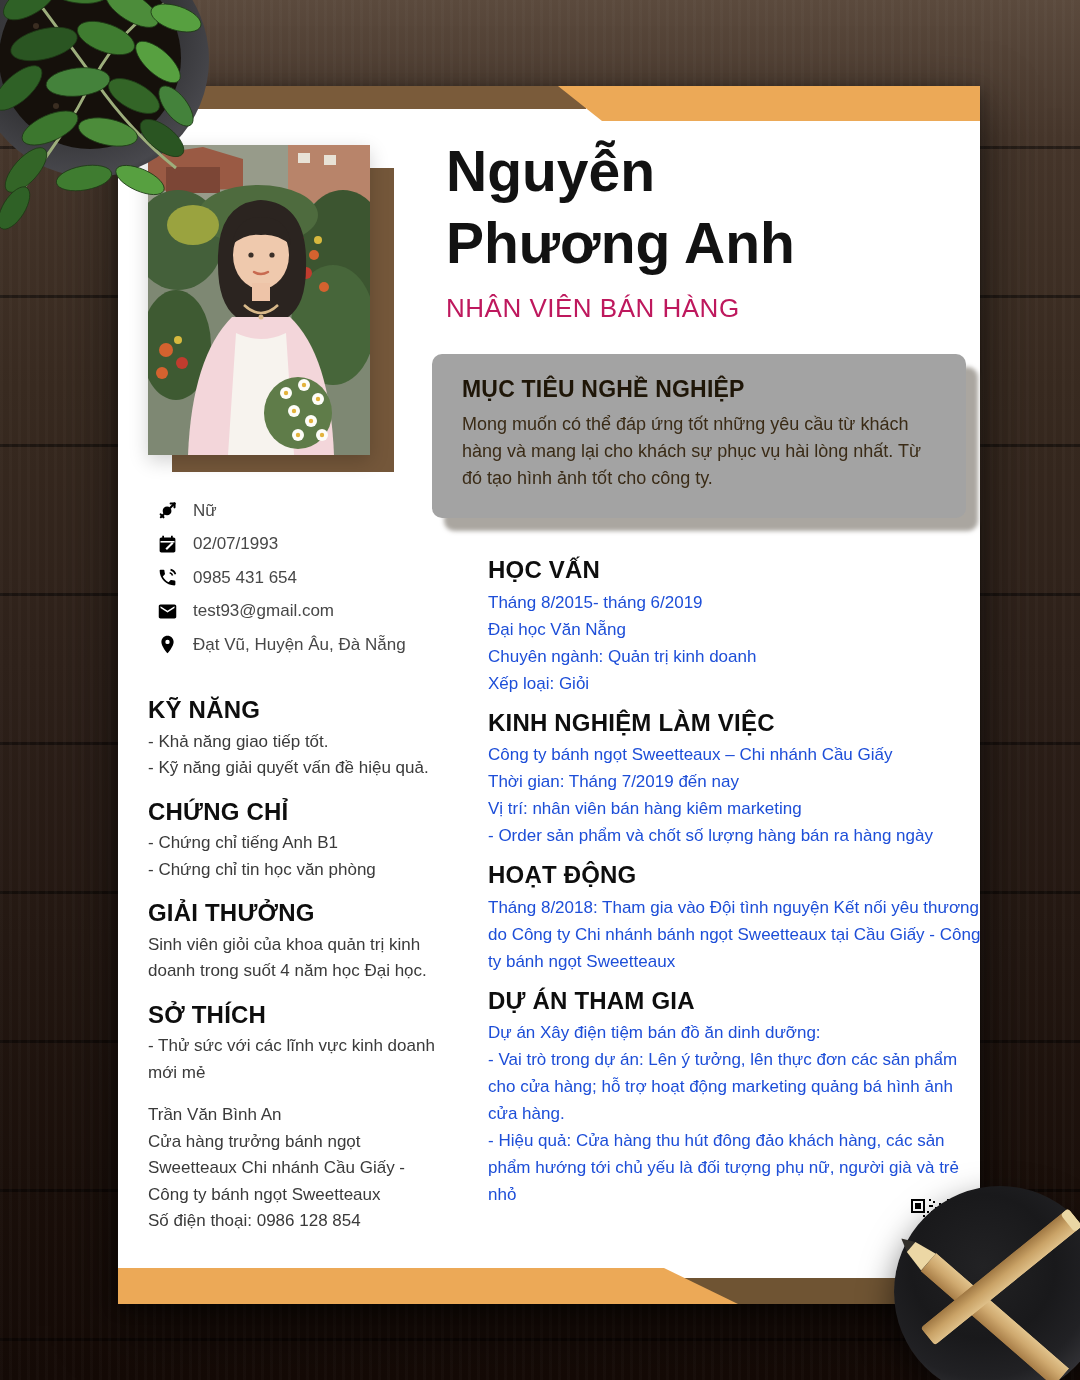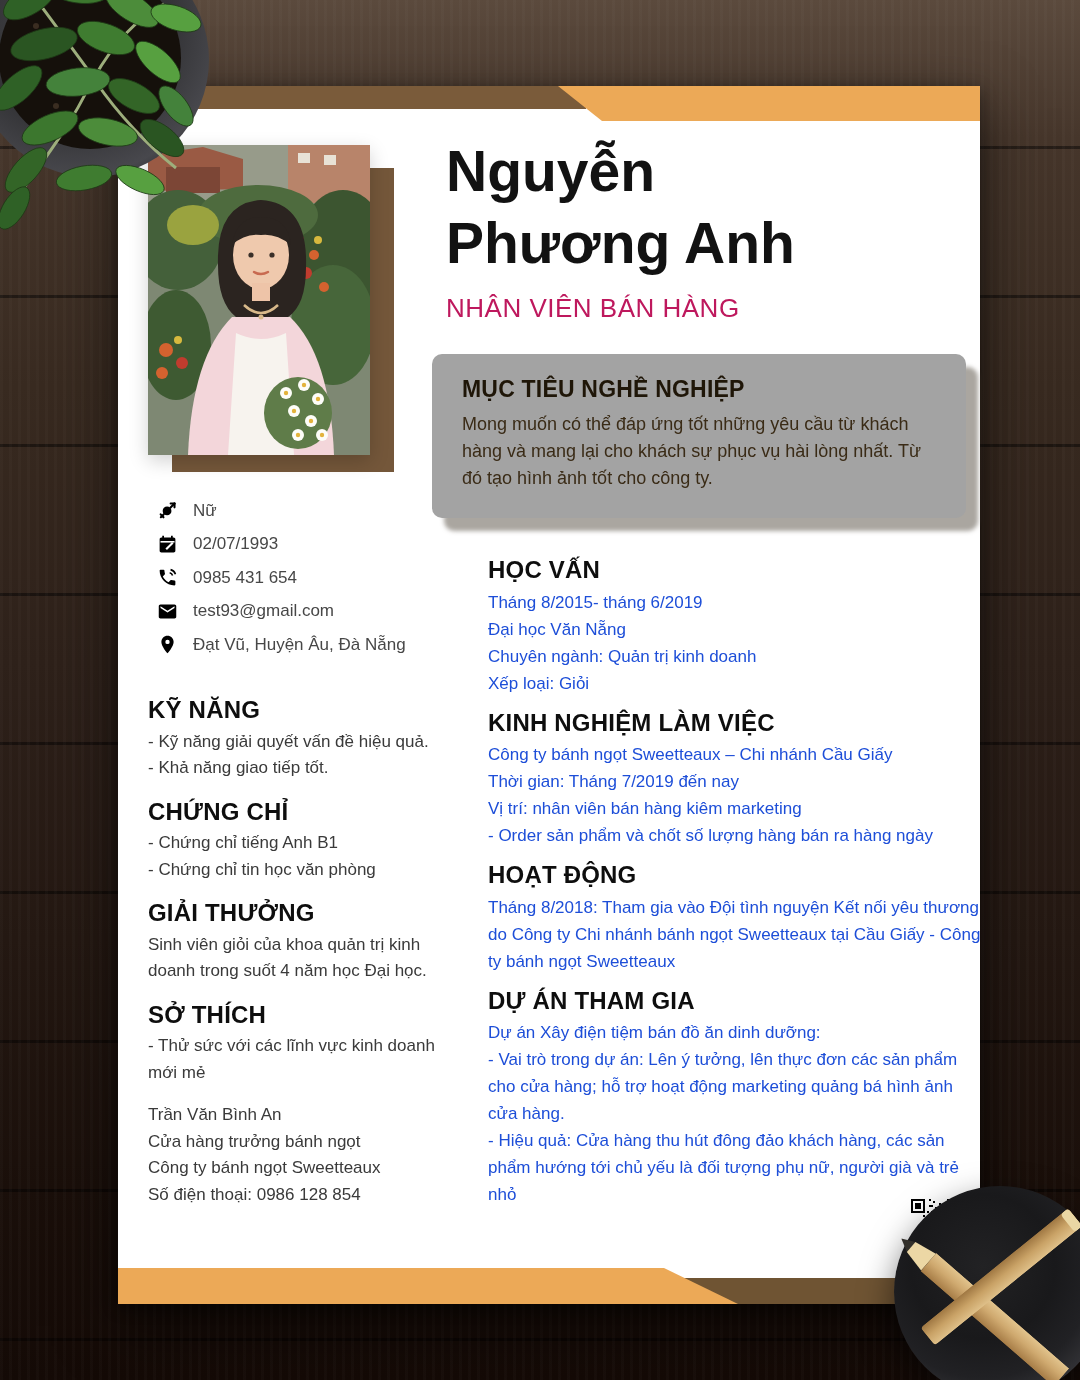--- a/index.html
+++ b/index.html
@@ -201,39 +201,40 @@
               <path fill="#000" d="M12 2C8.13 2 5 5.13 5 9c0 5.25 7 13 7 13s7-7.75 7-13c0-3.87-3.13-7-7-7zm0 9.5A2.5 2.5 0 1 1 12 6.5a2.5 2.5 0 0 1 0 5z"></path>
             </svg>
         </span>
         <span class="ctext">Đạt Vũ, Huyện Âu, Đà Nẵng</span>
       </li>
     </ul>
 
     <div class="col col-left">
       <section class="sec">
         <h3>KỸ NĂNG</h3>
+        <p>- Khả năng giao tiếp tốt.</p>
         <p>- Kỹ năng giải quyết vấn đề hiệu quả.</p>
-        <p>- Khả năng giao tiếp tốt.</p>
       </section>
       <section class="sec">
         <h3>CHỨNG CHỈ</h3>
         <p>- Chứng chỉ tiếng Anh B1</p>
         <p>- Chứng chỉ tin học văn phòng</p>
       </section>
       <section class="sec">
         <h3>GIẢI THƯỞNG</h3>
         <p>Sinh viên giỏi của khoa quản trị kinh doanh trong suốt 4 năm học Đại học.</p>
       </section>
       <section class="sec">
         <h3>SỞ THÍCH</h3>
         <p>- Thử sức với các lĩnh vực kinh doanh mới mẻ</p>
       </section>
       <section class="sec">
         <p>Trần Văn Bình An</p>
         <p>Cửa hàng trưởng bánh ngọt</p>
+        <p>Sweetteaux Chi nhánh Cầu Giấy -</p>
         <p>Công ty bánh ngọt Sweetteaux</p>
         <p>Số điện thoại: 0986 128 854</p>
       </section>
     </div>
 
     <div class="col col-right">
       <section class="sec">
         <h3>HỌC VẤN</h3>
         <p>Tháng 8/2015- tháng 6/2019</p>
         <p>Đại học Văn Nẵng</p>

